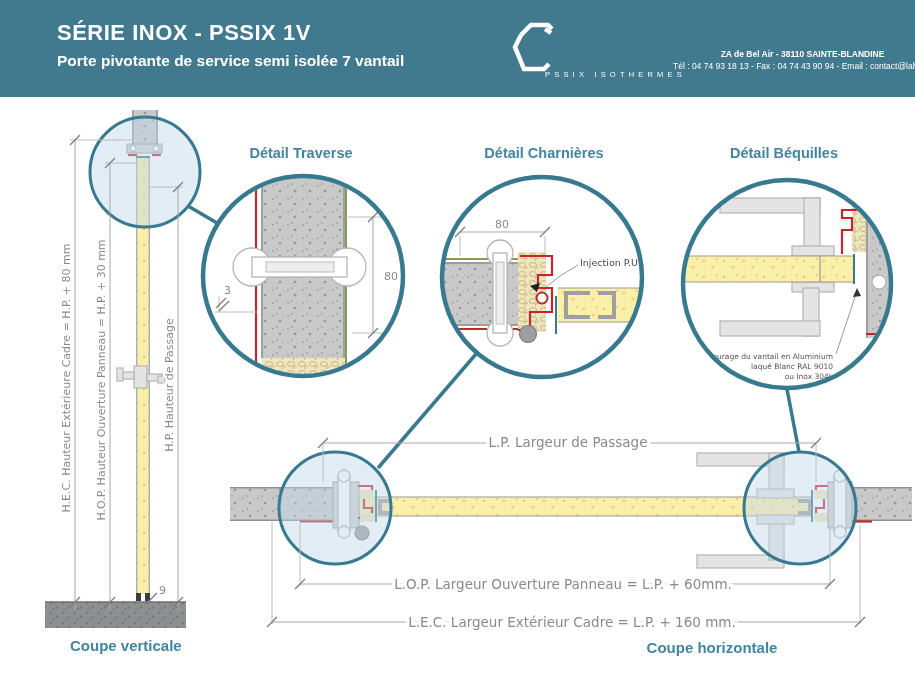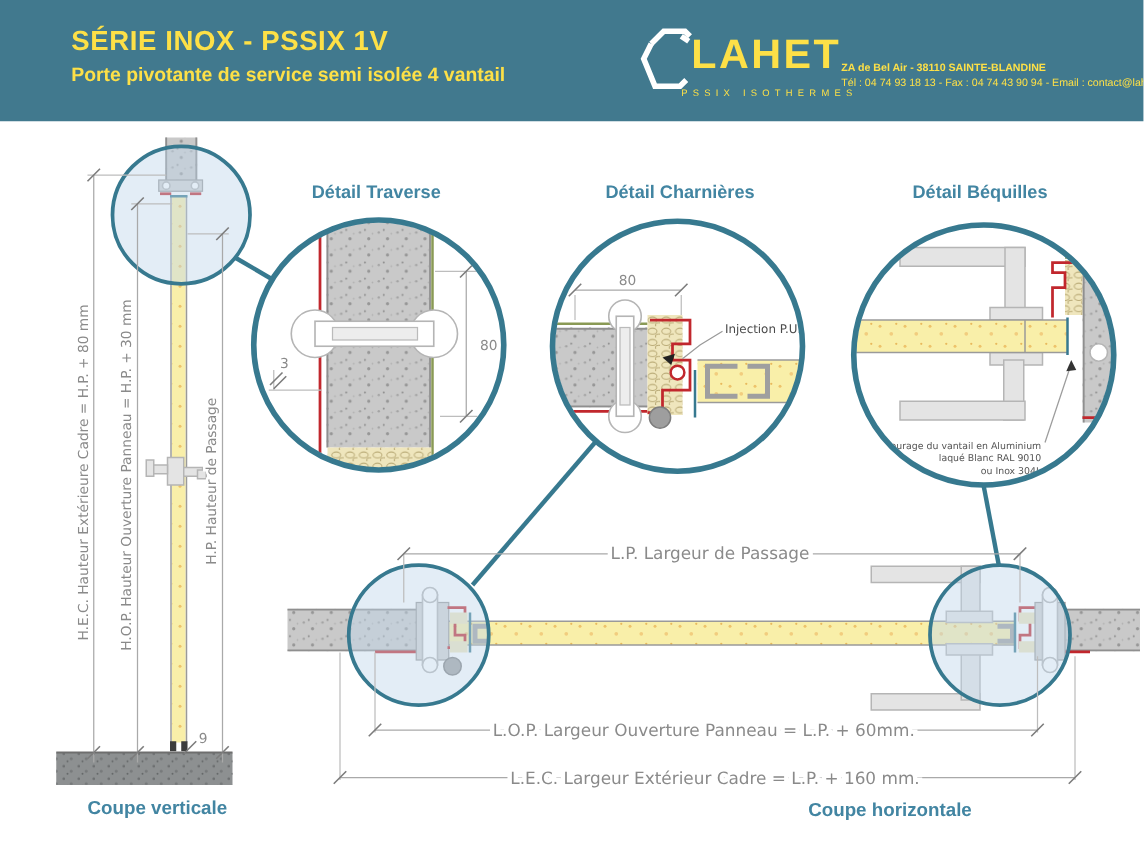--- a/index.html
+++ b/index.html
@@ -1,19 +1,19 @@
 <!DOCTYPE html>
 <html><head>
 <meta charset="utf-8">
 <style>
   html,body { margin:0; padding:0; background:#ffffff; }
   .page { position:relative; width:915px; height:679px; overflow:hidden; background:#fff;
           font-family:"Liberation Sans", sans-serif; }
   .drawing { position:absolute; left:0; top:0; }
-  .header { position:absolute; left:0; top:0; width:915px; height:97px; background:#41798e; color:#fde047; }
+  .header { position:absolute; left:0; top:0; width:915px; height:97px; background:#41798e; color:#ffffff;text-align:center; }
   .hdr-title { position:absolute; left:57px; top:20px; font-size:22px; font-weight:bold; letter-spacing:.5px; }
   .hdr-sub   { position:absolute; left:57px; top:52px; font-size:15.5px; font-weight:bold; }
   .logo-icon { position:absolute; left:512px; top:22px; }
   .logo-name { position:absolute; left:553px; top:24px; font-size:33px; font-weight:bold; letter-spacing:2px; }
   .logo-tag  { position:absolute; left:545px; top:70px; font-size:7.5px; letter-spacing:4.2px; white-space:nowrap; }
   .hdr-contact { position:absolute; left:673px; top:48px; font-size:8.5px; line-height:12px; white-space:nowrap; }
   .hdr-contact .l1 { font-weight:bold; }
 
   
   text { font-family:"DejaVu Sans", sans-serif; }
@@ -371,27 +371,26 @@
         <line class="sl" x1="267" y1="627" x2="277" y2="617"></line>
         <line class="sl" x1="855" y1="627" x2="865" y2="617"></line>
         <text class="dtxt" text-anchor="middle" x="572" y="627">L.E.C. Largeur Extérieur Cadre = L.P. + 160 mm.</text>
       </g>
       <text class="seclab" text-anchor="middle" x="712" y="653">Coupe horizontale</text>
     </g>
   </svg>
 
   <div class="header">
     <div class="hdr-title">SÉRIE INOX - PSSIX 1V</div>
-    <div class="hdr-sub">Porte pivotante de service semi isolée 4 vantail</div>
+    <div class="hdr-sub">Porte pivotante de service semi isolée 7 vantail</div>
     <svg class="logo-icon" width="42" height="50" viewBox="0 0 42 50">
       <path d="M9,13 L19,3 L36,3 L40,7" fill="none" stroke="#ffffff" stroke-width="4.5"></path>
       <path d="M9,13 L3,25 L12,47 L32,47 L37,42" fill="none" stroke="#ffffff" stroke-width="4.5"></path>
       <path d="M33,7 L39,11" fill="none" stroke="#ffffff" stroke-width="4.5"></path>
     </svg>
-    <div class="logo-name">LAHET</div>
     <div class="logo-tag">PSSIX ISOTHERMES</div>
     <div class="hdr-contact">
       <div class="l1">ZA de Bel Air - 38110 SAINTE-BLANDINE</div>
       <div class="l2">Tél : 04 74 93 18 13 - Fax : 04 74 43 90 94 - Email : contact@lahet.fr</div>
     </div>
   </div>
 
 </div>
 
 </body></html>

